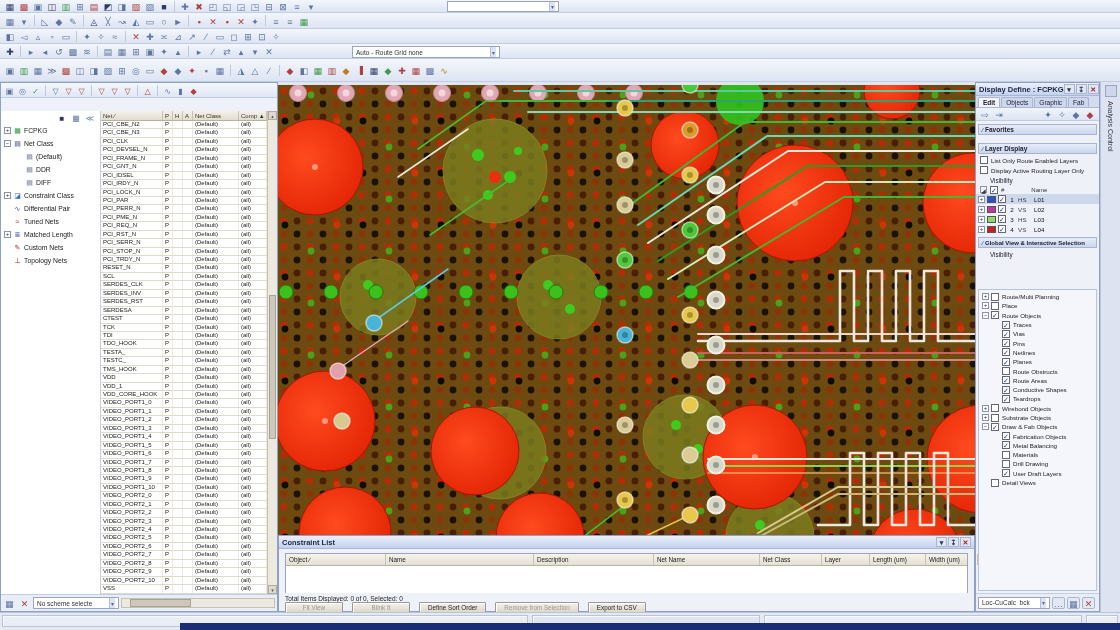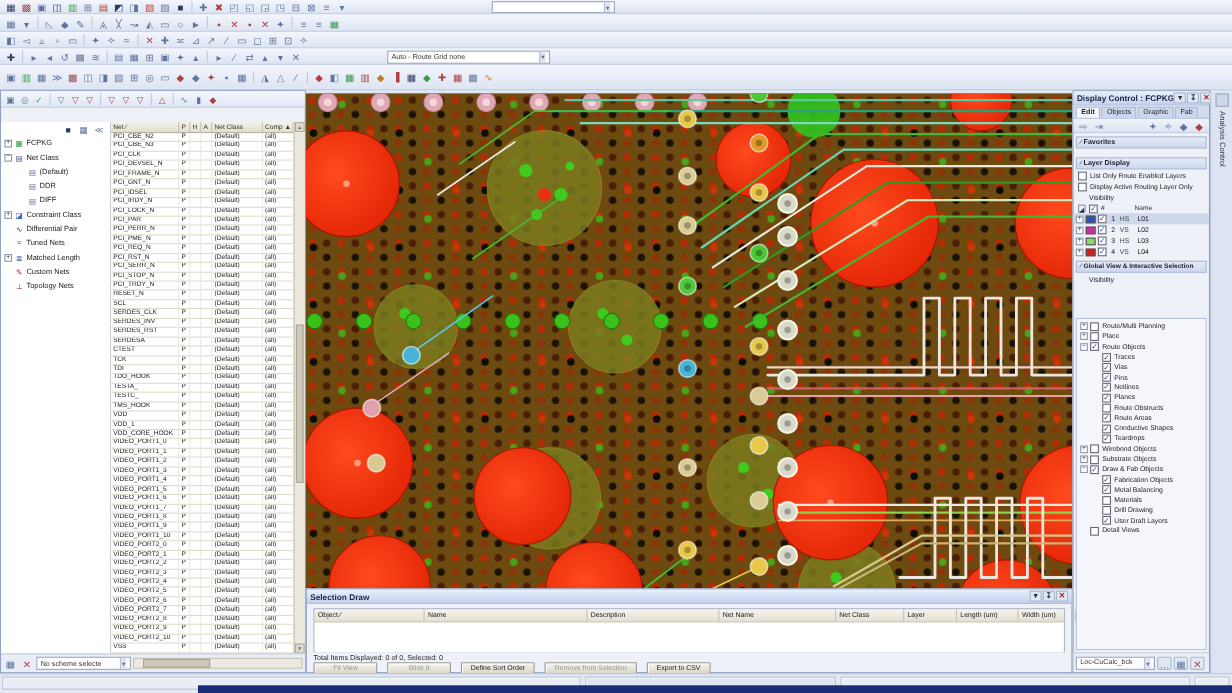--- a/index.html
+++ b/index.html
@@ -1013,21 +1013,21 @@
           <circle cx="438" cy="300" r="3"></circle>
           <circle cx="438" cy="340" r="3"></circle>
           <circle cx="438" cy="380" r="3"></circle>
           <circle cx="438" cy="420" r="3"></circle>
       </g>
     </svg>
   </div>
 
   <div class="panel" id="dctl">
     <div class="ptitle">
-      <span>Display Control : FCPKG</span>
+      <span>Display Define : FCPKG</span>
       <span class="pbtns">
         <span class="pbtn">▾</span>
         <span class="pbtn">↧</span>
         <span class="pbtn close">✕</span>
       </span>
     </div>
     <div class="tabs" id="dc-tabs">
         <span class="tab active">Edit</span>
         <span class="tab">Objects</span>
         <span class="tab">Graphic</span>
@@ -1227,21 +1227,21 @@
     </div>
   </div>
 
   <div id="astrip">
     <div class="abox"></div>
     <span class="alabel">Analysis Control</span>
   </div>
 
   <div class="panel" id="sellist">
     <div class="ptitle">
-      <span>Selection Draw</span>
+      <span>Constraint List</span>
       <span class="pbtns">
         <span class="pbtn">▾</span>
         <span class="pbtn">↧</span>
         <span class="pbtn close">✕</span>
       </span>
     </div>
     <div id="sl-table">
       <div class="shead" id="sl-head">
           <span style="width: 100px; flex: 0 0 auto;">Object   ∕</span>
           <span style="width: 148px; flex: 0 0 auto;">Name</span>

